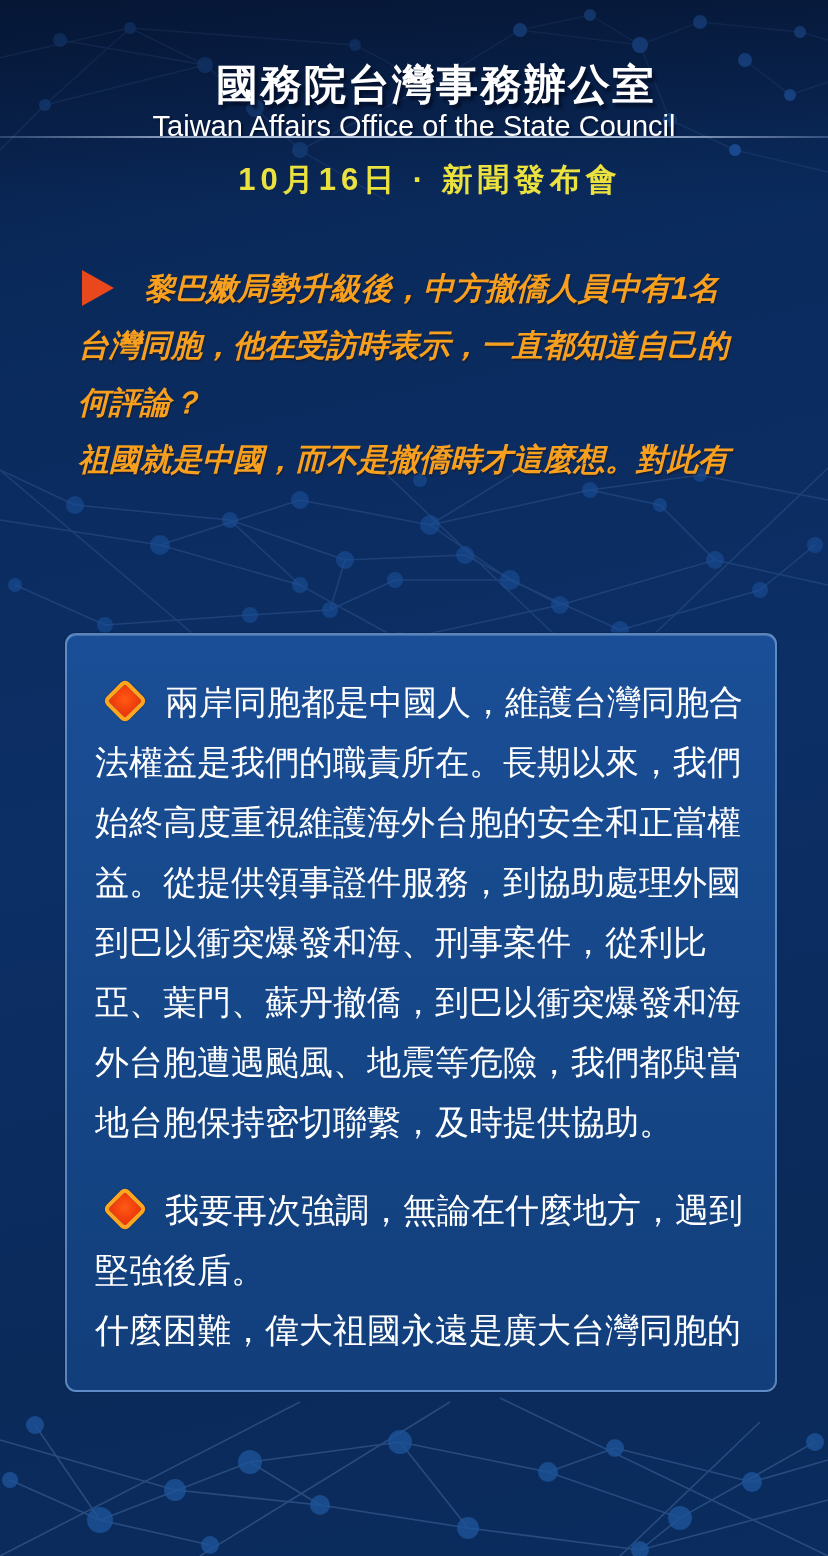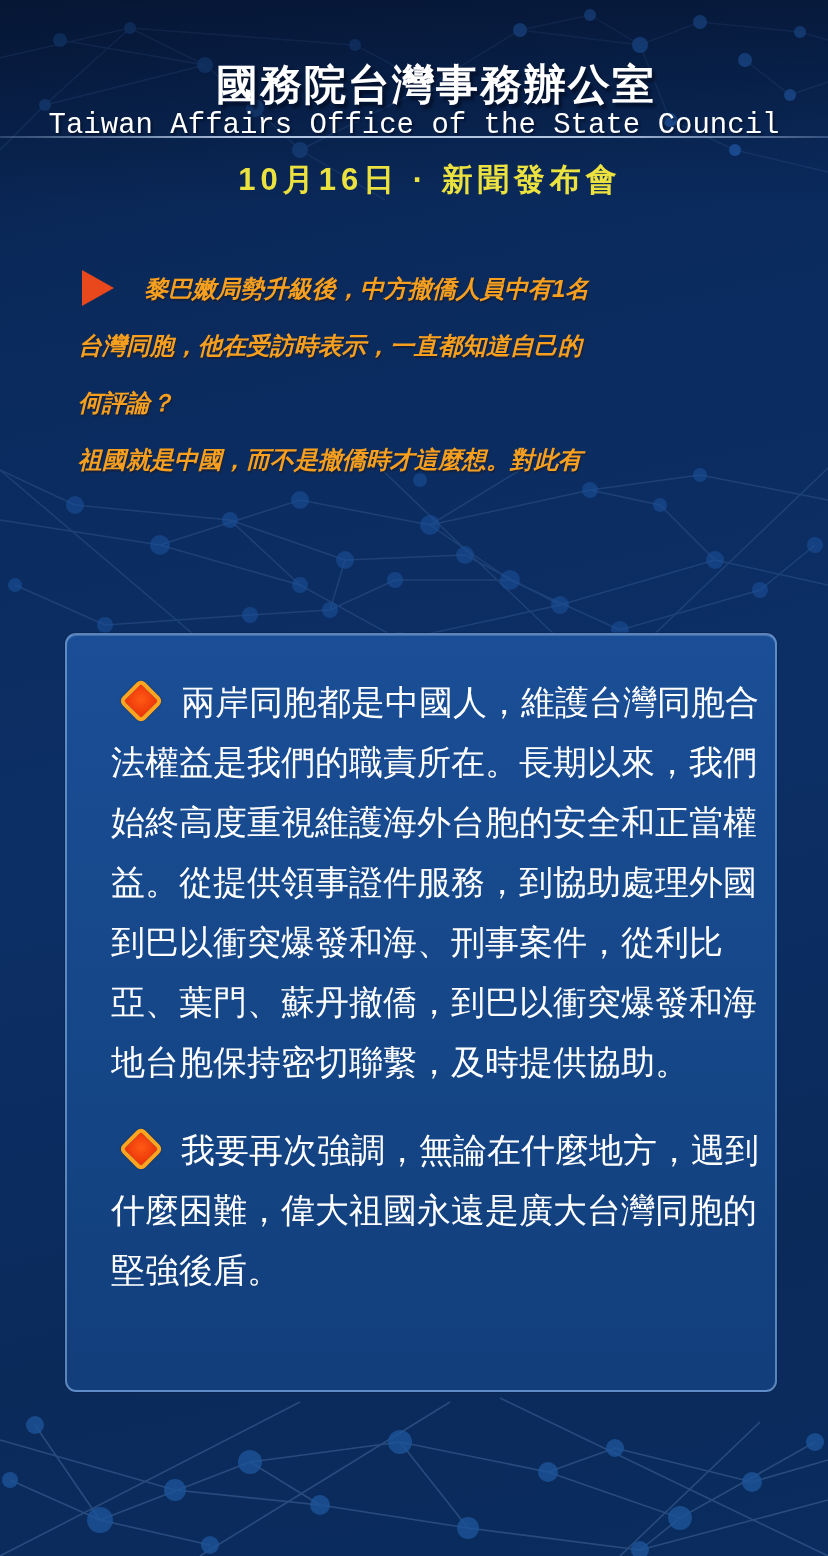--- a/index.html
+++ b/index.html
@@ -19,52 +19,52 @@
   }
   
   .hdr{position:absolute;top:62px;left:0;width:100%;text-align:center;color:#ffffff;}
   .title-zh{
     font-family:"Liberation Serif","DejaVu Serif",serif;
     font-size:42px;font-weight:bold;letter-spacing:2px;line-height:46px;
     text-shadow:3px 4px 3px rgba(4,14,38,.85);
     padding-left:44px;
   }
   .title-en{
-    font-family:Liberation Mono, monospace;
+    font-family:Liberation Sans, sans-serif;
     font-size:29px;line-height:32px;margin-top:2px;
     text-shadow:2px 2px 2px rgba(4,14,38,.7);
   }
   .divider{
     position:absolute;top:136px;left:0;width:100%;height:2px;
     background:linear-gradient(90deg,rgba(150,178,220,.25),rgba(196,214,240,.9) 30%,rgba(196,214,240,.9) 72%,rgba(150,178,220,.3));
   }
   .subtitle{
     position:absolute;top:159px;left:0;width:100%;text-align:center;
     color:#EBE13F;font-size:31px;font-weight:bold;letter-spacing:5px;line-height:42px;padding-left:16px;
   }
   
   .question{
     position:absolute;left:78px;top:260px;width:690px;
-    color:#F8A01E;font-size:24px;font-weight:900;font-style:italic;
+    color:#F8A01E;font-size:31px;font-weight:900;font-style:italic;
   }
   .q-lines .line{height:57px;line-height:57px;white-space:nowrap;
     text-shadow:1px 2px 1px rgba(40,15,0,.35);}
   .q-lines .line:first-child{padding-left:66px;}
   .arrow{
     position:absolute;left:4px;top:10px;width:0;height:0;
     border-top:18px solid transparent;border-bottom:18px solid transparent;
     border-left:32px solid #E8481C;
   }
   
   .panel{
     position:absolute;left:65px;top:633px;width:712px;height:759px;box-sizing:border-box;
     background:linear-gradient(180deg,#1a4e96 0%,#154687 55%,#123e7b 100%);
     border:2px solid rgba(150,192,238,.55);
     border-radius:11px;
-    padding:37px 30px 0 44px;
+    padding:37px 30px 0 28px;
     box-shadow:0 0 0 1px rgba(10,30,70,.4), inset 0 1px 0 rgba(190,215,245,.25);
   }
   .para{position:relative;color:#ffffff;font-size:34px;}
   .para2{margin-top:28px;}
   .p-lines .line{height:60px;line-height:60px;white-space:nowrap;}
   .p-lines .line:first-child{padding-left:70px;}
   .diamond{
     position:absolute;left:14px;top:13px;width:24px;height:24px;
     transform:rotate(45deg);border-radius:6px;
     background:radial-gradient(circle at 45% 45%,#ff5a14,#ee3a0a 75%);
@@ -212,26 +212,27 @@
   <section class="panel">
     <div class="para">
       <span class="diamond"></span>
       <div class="p-lines">
           <div class="line">兩岸同胞都是中國人，維護台灣同胞合</div>
           <div class="line">法權益是我們的職責所在。長期以來，我們</div>
           <div class="line">始終高度重視維護海外台胞的安全和正當權</div>
           <div class="line">益。從提供領事證件服務，到協助處理外國</div>
           <div class="line">到巴以衝突爆發和海、刑事案件，從利比</div>
           <div class="line">亞、葉門、蘇丹撤僑，到巴以衝突爆發和海</div>
+          <div class="line">外台胞遭遇颱風、地震等危險，我們都與當</div>
           <div class="line">地台胞保持密切聯繫，及時提供協助。</div>
         </div>
     </div>
     <div class="para para2">
       <span class="diamond"></span>
       <div class="p-lines">
           <div class="line">我要再次強調，無論在什麼地方，遇到</div>
+          <div class="line">堅強後盾。</div>
           <div class="line">什麼困難，偉大祖國永遠是廣大台灣同胞的</div>
-          <div class="line">堅強後盾。</div>
         </div>
     </div>
   </section>
 
 </div>
 
 </body></html>

